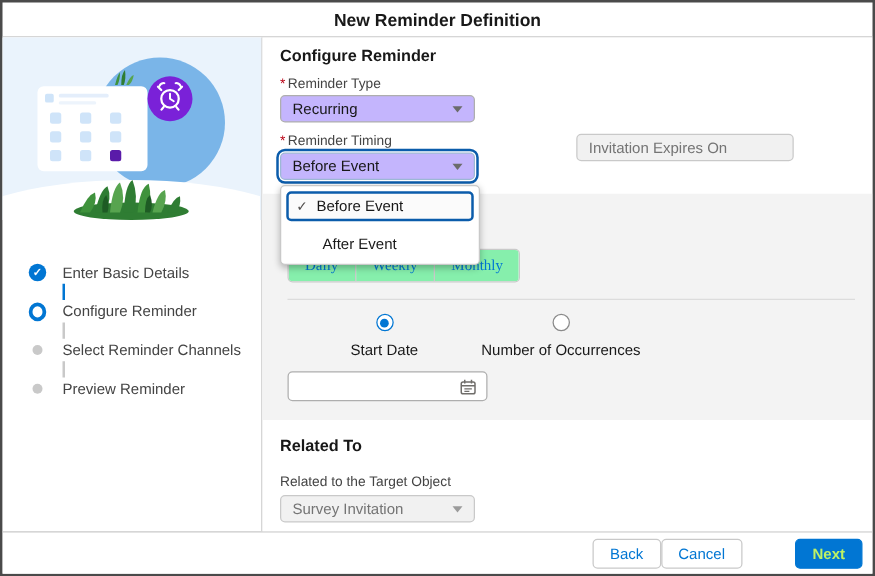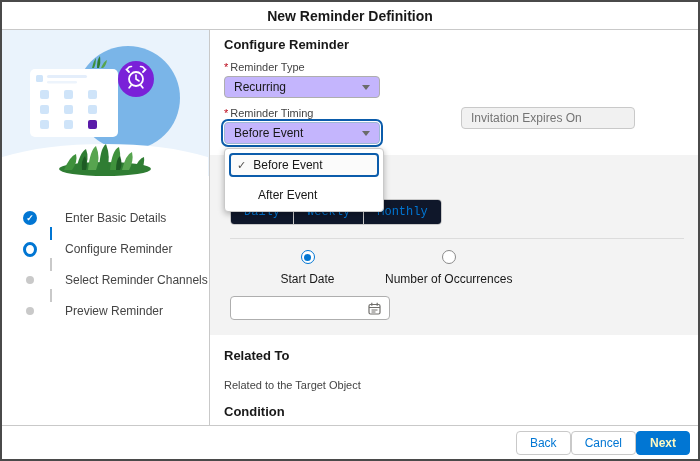--- a/index.html
+++ b/index.html
@@ -22,21 +22,21 @@
   .illus{height:146px; flex:0 0 146px; overflow:hidden; background:#eaf3fc;}
   .steps{padding:34px 0 0 21px;}
   .step{display:flex; align-items:center; height:16px;}
   .marker{width:14px; display:flex; justify-content:center; align-items:center;}
   .m-done{width:14px; height:14px; border-radius:50%; background:var(--brand);
           color:#fff; font-size:9px; font-weight:bold; display:flex;
           align-items:center; justify-content:center;}
   .m-cur{width:15px; height:15px; border-radius:50%; background:#fff;
          border:3.5px solid var(--brand);}
   .m-next{width:8px; height:8px; border-radius:50%; background:#c9c9c9;}
-  .step-label{margin-left:28px; font-size:12px; color:var(--label);}
+  .step-label{margin-left:13px; font-size:12px; color:var(--label);}
   .conn{width:2px; height:13px; margin:1px 0 1px 27px;}
   .conn-blue{background:var(--brand);}
   .conn-grey{background:#c9c9c9; width:1.5px;}
   
   .main{flex:1; background:#fff; padding:5px 8px 0 14px; position:relative; overflow:hidden;}
   .sec-title{font-size:13px; font-weight:bold; color:var(--text); margin:2px 0 9px;}
   .f-label{font-size:11px; color:var(--label); margin-bottom:3px; display:block;}
   .req{color:var(--required); margin-right:2px; font-size:11px;}
   .sel{width:156px; height:22px; border:1px solid #aeaeae; border-radius:4px;
        background:#c4b5fd; display:flex; align-items:center; justify-content:space-between;
@@ -53,23 +53,23 @@
   .mi-sel{margin:4px; border:2px solid var(--focus); border-radius:4px; background:#fbfbfb;
           padding:3px 6px; display:flex; align-items:center; gap:7px; font-size:12px;
           color:var(--text); cursor:pointer;}
   .mi{padding:7px 20px 4px 33px; font-size:12px; color:var(--text); cursor:pointer;}
   .check{color:#514f4d; font-size:11px;}
   
   .band{margin:11px -8px 0 -14px; background:var(--band);
         padding:26px 8px 15px 20px;}
   .tabs{display:inline-flex; border:1px solid var(--border); border-radius:4px;
         overflow:hidden; background:#fff; margin-top:3px;}
-  .tab{padding:5px 13px; font-size:12px; color:var(--brand); background:#0f172a;
+  .tab{padding:5px 13px; font-size:12px; color:var(--brand); background:#86efac;
        border:none; border-right:1px solid var(--border); cursor:pointer;
-       font-family:Liberation Mono, monospace;}
+       font-family:Liberation Serif, serif;}
   .tab:last-child{border-right:none;}
   .band-div{height:1px; background:#dcdcdc; margin:13px 6px 11px 0;}
   .radio-row{display:flex; align-items:center;}
   .radio-opt{display:flex; align-items:center; gap:8px; cursor:pointer;flex-direction:column;}
   .radio-opt.first{width:155px; flex:0 0 155px;}
   .rb{width:14px; height:14px; border-radius:50%; background:#fff; border:1px solid #8a8a8a;
       display:flex; align-items:center; justify-content:center; flex:0 0 auto;}
   .rb-on{border:1.5px solid var(--brand);}
   .rb-dot{width:7px; height:7px; border-radius:50%; background:var(--brand);}
   .radio-label{font-size:12px; color:var(--text);}
@@ -78,21 +78,21 @@
            padding:0 8px; cursor:text;}
   
   .sec{margin-top:13px;}
   .sec .f-label{margin:6px 0 4px;}
   
   .ftr{height:34px; flex:0 0 34px; border-top:1px solid var(--border); background:#fff;
        display:flex; align-items:center; justify-content:flex-end; padding:0 8px;}
   .btn{height:24px; padding:0 13px; border:1px solid var(--border); border-radius:4px;
        background:#fff; color:var(--brand); font-size:12px; cursor:pointer;
        font-family:"Liberation Sans", sans-serif;}
-  .btn-brand{background:var(--brand); border-color:var(--brand); color:#fef9c3; font-weight:bold;}
+  .btn-brand{background:var(--brand); border-color:var(--brand); color:#bef264; font-weight:bold;margin-left:42px;}
   .ftr-right{display:flex; gap:0;}
 </style>
 </head>
 <body>
 
 <div class="frame">
 
   <div class="hdr">
     <div class="hdr-title">New Reminder Definition</div>
   </div>
@@ -238,20 +238,24 @@
             <rect x="1" y="2.5" width="11" height="9.5" rx="1.5" fill="none" stroke="#706e6b" stroke-width="1.2"></rect>
             <path d="M3.8 0.8 v3 M9.2 0.8 v3 M1 5.5 h11" stroke="#706e6b" stroke-width="1.2" fill="none"></path>
             <path d="M3.5 8 h6 M3.5 10 h4" stroke="#706e6b" stroke-width="1" fill="none"></path>
           </svg>
         </div>
       </div>
 
       <div class="sec">
         <div class="sec-title" style="margin-bottom:16px">Related To</div>
         <label class="f-label">Related to the Target Object</label>
+        <div class="sel sel-dis">
+          <span>Survey Invitation</span>
+          <span class="chev" style="border-top-color:#9b9b9b"></span>
+        </div>
       </div>
 
       <div class="sec">
         <div class="sec-title" style="margin-bottom:2px">Condition</div>
         <label class="f-label"><span>Select a condition to send reminder</span> <span class="req" style="margin:0">*</span></label>
 
       </div>
     </div>
   </div>
 

